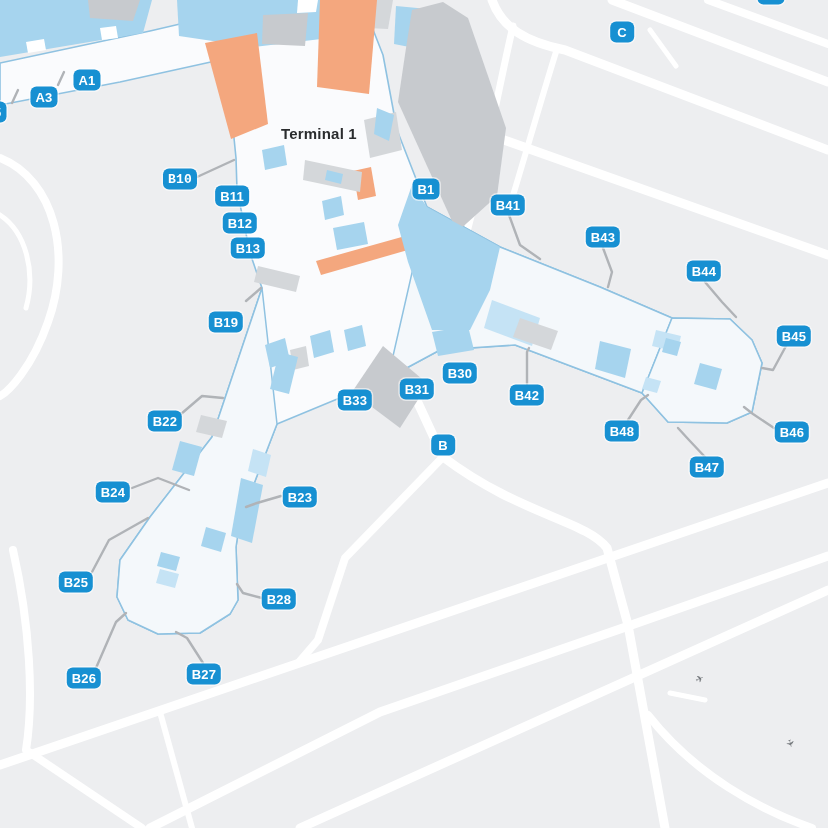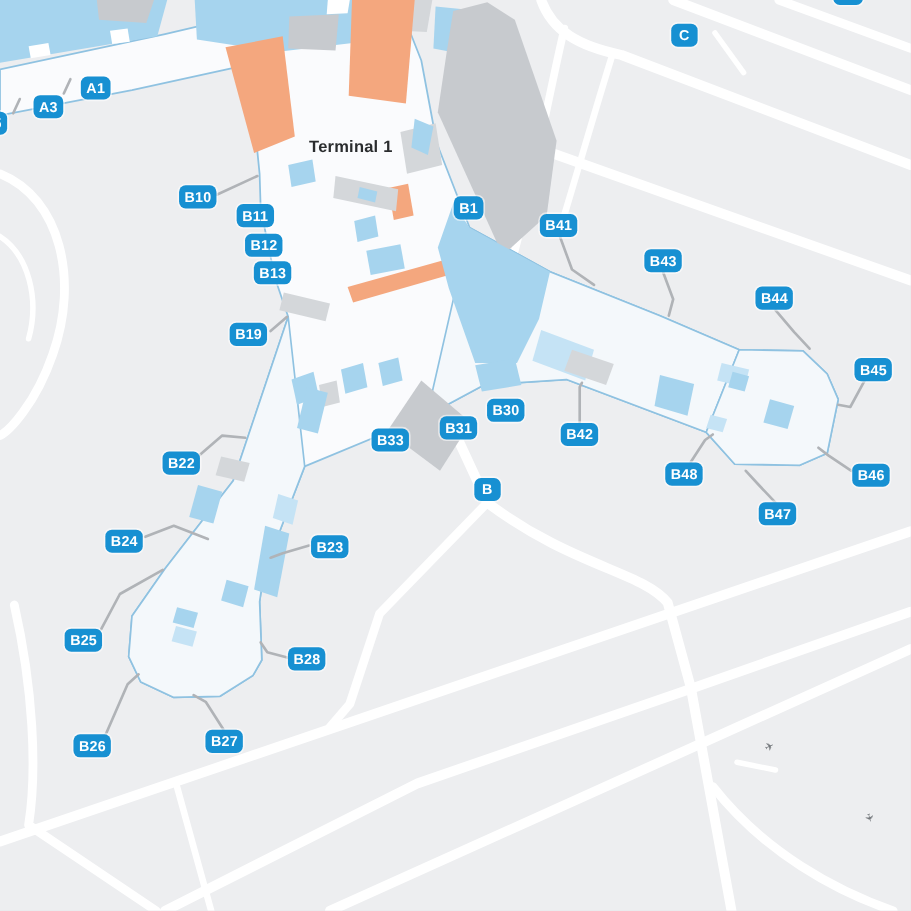--- a/index.html
+++ b/index.html
@@ -152,25 +152,25 @@
       <text class="plane" x="786" y="748" transform="rotate(75 791 744)">✈</text>
     </g>
   </svg>
 
   <div class="map-title" style="left:281px; top:107px;margin-top:18px;">Terminal 1</div>
 
   <div id="gates">
       <div class="gate" style="left: -7px; top: 112px;">A5</div>
       <div class="gate" style="left: 44px; top: 97px;">A3</div>
       <div class="gate" style="left: 87px; top: 80px;">A1</div>
-      <div class="gate" style="left: 180px; top: 179px;">B10</div>
+      <div class="gate" style="left: 180px; top: 179px; font-family: Liberation Mono, monospace;">B10</div>
       <div class="gate" style="left: 232px; top: 196px;">B11</div>
       <div class="gate" style="left: 240px; top: 223px;">B12</div>
       <div class="gate" style="left: 248px; top: 248px;">B13</div>
-      <div class="gate" style="left: 226px; top: 304px; text-align: center;">B19</div>
+      <div class="gate" style="left: 226px; top: 322px; text-align: center;">B19</div>
       <div class="gate" style="left: 165px; top: 421px;">B22</div>
       <div class="gate" style="left: 113px; top: 492px;">B24</div>
       <div class="gate" style="left: 76px; top: 582px;">B25</div>
       <div class="gate" style="left: 84px; top: 678px;">B26</div>
       <div class="gate" style="left: 204px; top: 674px;">B27</div>
       <div class="gate" style="left: 279px; top: 599px;">B28</div>
       <div class="gate" style="left: 300px; top: 497px;">B23</div>
       <div class="gate" style="left: 355px; top: 400px;">B33</div>
       <div class="gate" style="left: 417px; top: 389px;">B31</div>
       <div class="gate" style="left: 460px; top: 373px;">B30</div>

